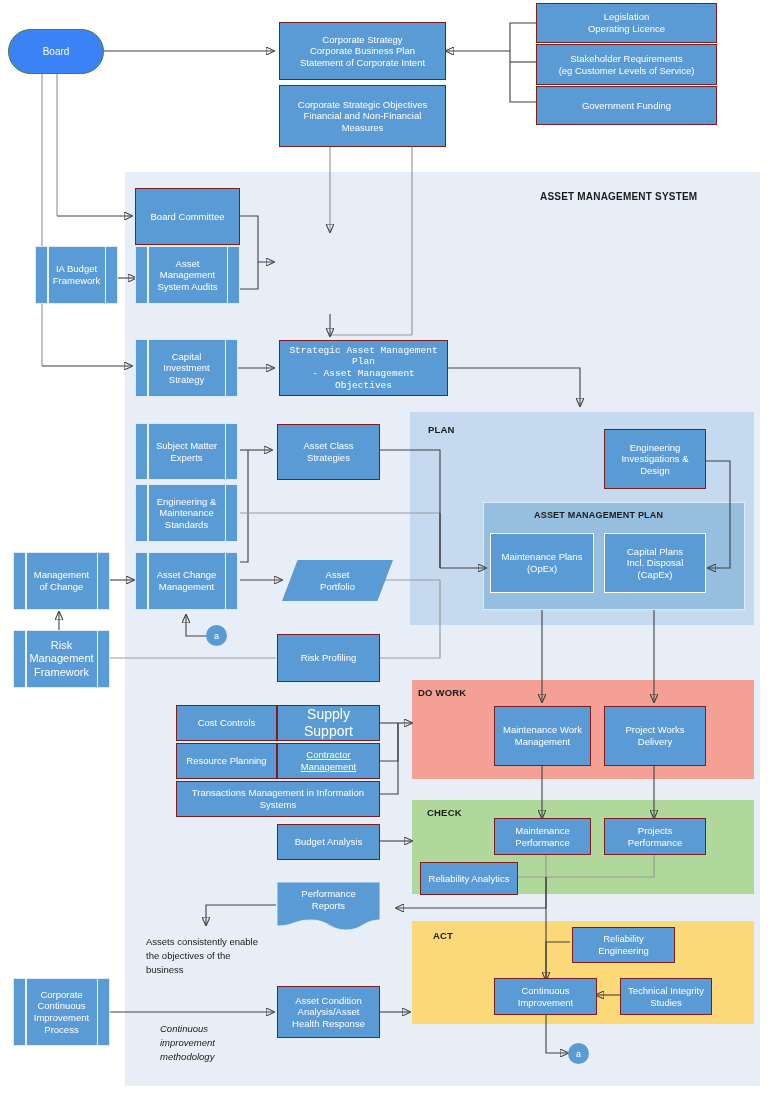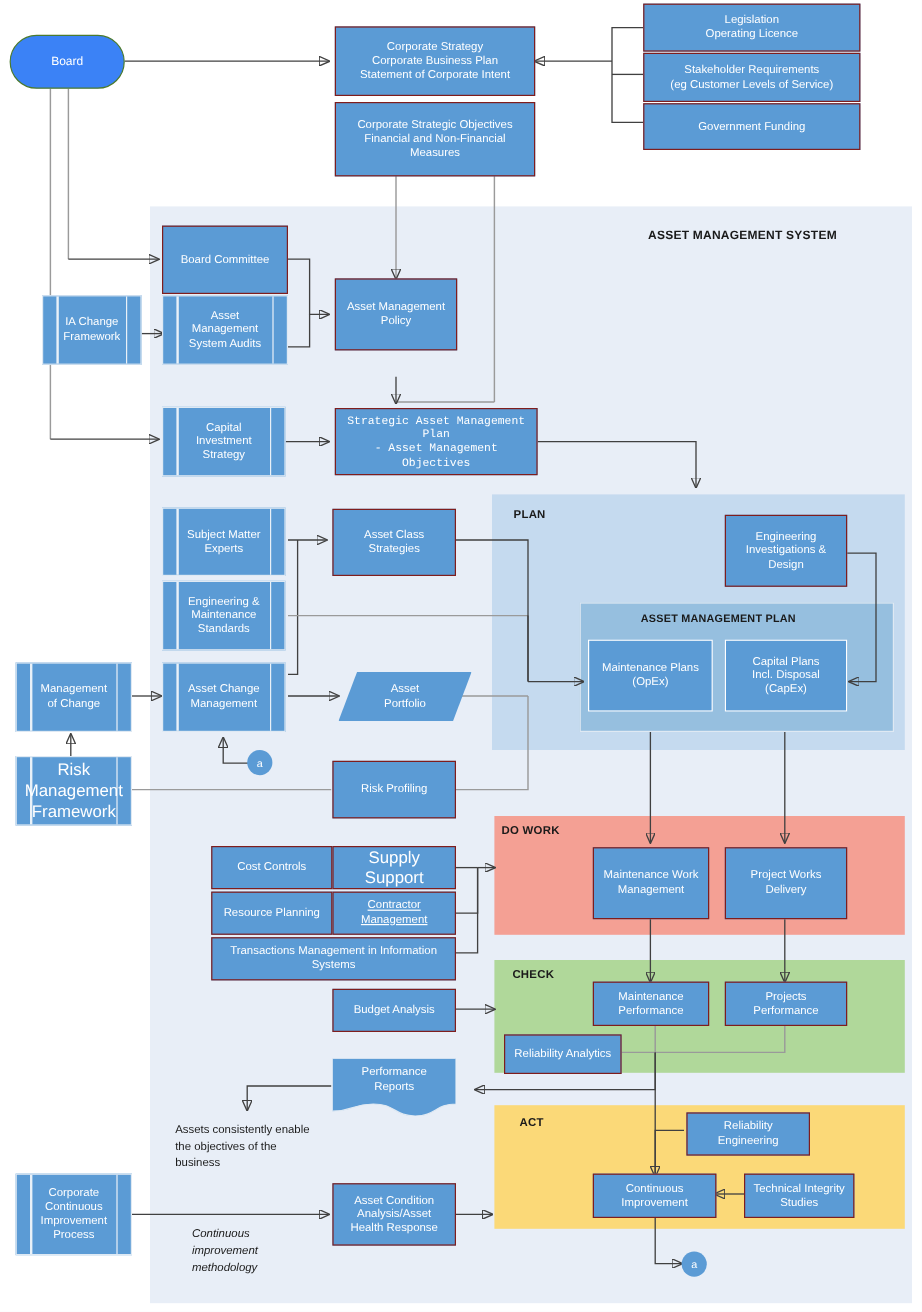--- a/index.html
+++ b/index.html
@@ -216,29 +216,25 @@
         <span style="white-space:pre-line;">Asset
 Management
 System Audits</span>
       </div>
   </div>
 
   <div class="proc" style="left:35px;top:246px;width:83px;height:58px;font-size:9.5px;">
     <div class="bar l"></div>
     <div class="bar r"></div>
     <div class="inner">
-        <span style="white-space:pre-line;">IA Change
+        <span style="white-space:pre-line;">IA Budget
 Framework</span>
       </div>
   </div>
 
-  <div class="node" style="left:279px;top:232px;width:102px;height:60px;font-size:9.5px;">
-    <span style="white-space:pre-line;">Asset Management
-Policy</span>
-  </div>
 
   <div class="proc" style="left:135px;top:339px;width:103px;height:58px;font-size:9.5px;">
     <div class="bar l"></div>
     <div class="bar r"></div>
     <div class="inner">
         <span style="white-space:pre-line;">Capital
 Investment
 Strategy</span>
       </div>
   </div>
@@ -288,21 +284,21 @@
         <span style="white-space:pre-line;">Asset Change
 Management</span>
       </div>
   </div>
 
   <div class="para" style="left:282px;top:560px;width:111px;height:41px;font-size:9.5px;">
     <span style="white-space:pre-line;">Asset
 Portfolio</span>
   </div>
 
-  <div class="proc" style="left:13px;top:630px;width:97px;height:58px;font-size:14px;">
+  <div class="proc" style="left:13px;top:630px;width:97px;height:58px;font-size:11px;">
     <div class="bar l"></div>
     <div class="bar r"></div>
     <div class="inner">
         <span style="white-space:pre-line;">Risk
 Management
 Framework</span>
       </div>
   </div>
 
   <div class="node" style="left:277px;top:634px;width:103px;height:48px;font-size:9.5px;align-items:center;">

